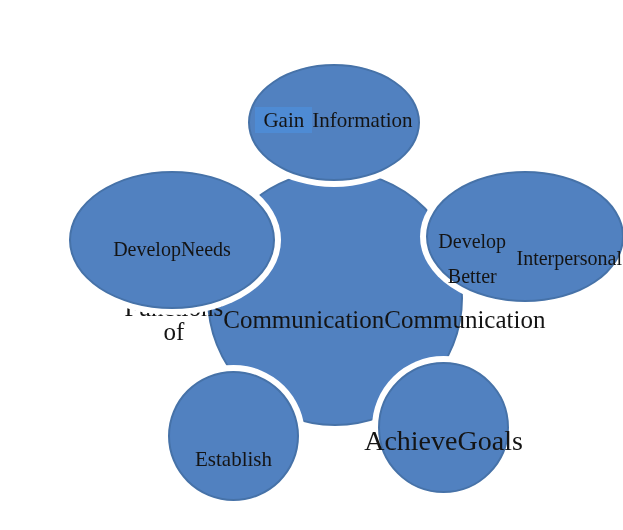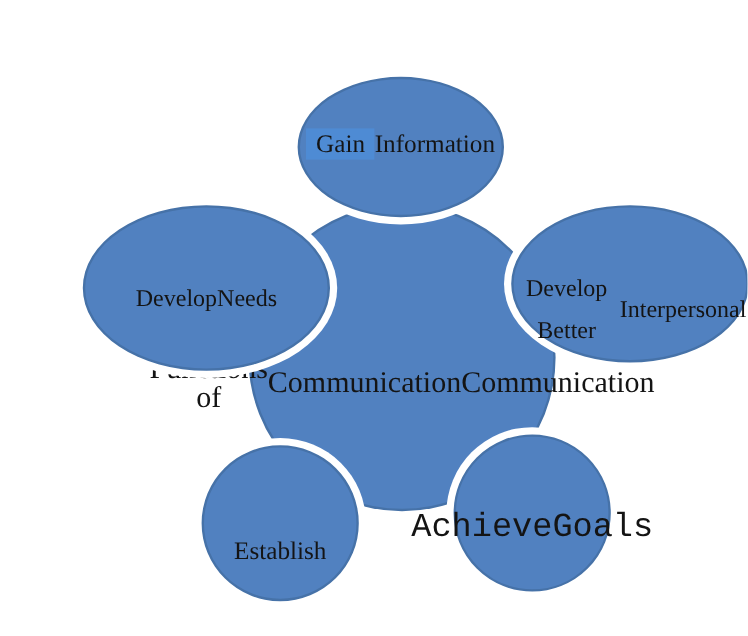--- a/index.html
+++ b/index.html
@@ -57,21 +57,21 @@
   .c-right .txt { transform: translateY(22px); font-size: 20px; line-height: 35px; }
 
   
   .c-bleft { left: 168px; top: 371px; width: 131px; height: 130px; z-index: 2; }
   .c-bleft .txt { transform: translateY(23px); font-size: 21px; line-height: 52px; }
 
   
   .c-bright { left: 378px; top: 362px; width: 131px; height: 131px; z-index: 2; }
   .c-bright .txt {
     transform: translateY(13px);
-    font-family: Liberation Mono, monospace;
+    font-family: Liberation Serif, serif;
     font-size: 28px;
     line-height: 53px;
   }
 </style>
 </head>
 <body>
 
 <div class="canvas">
 
   <div class="shape c-center">

